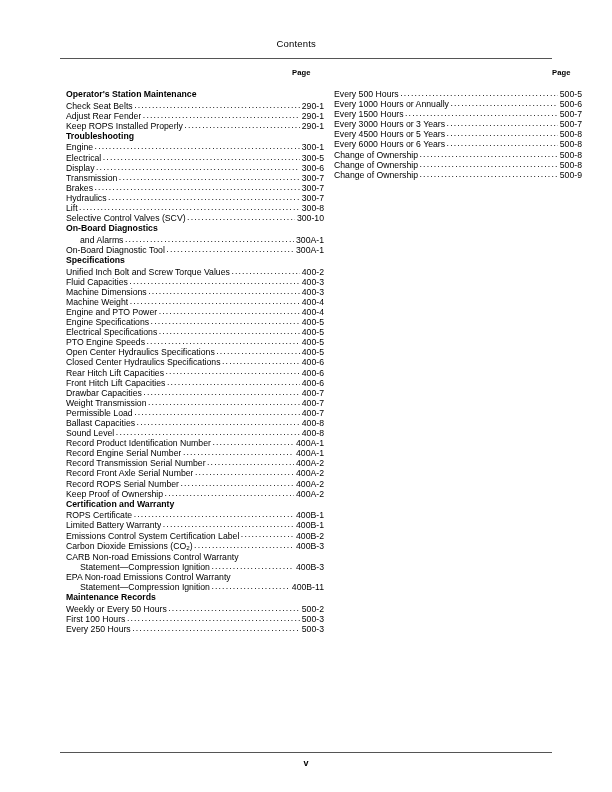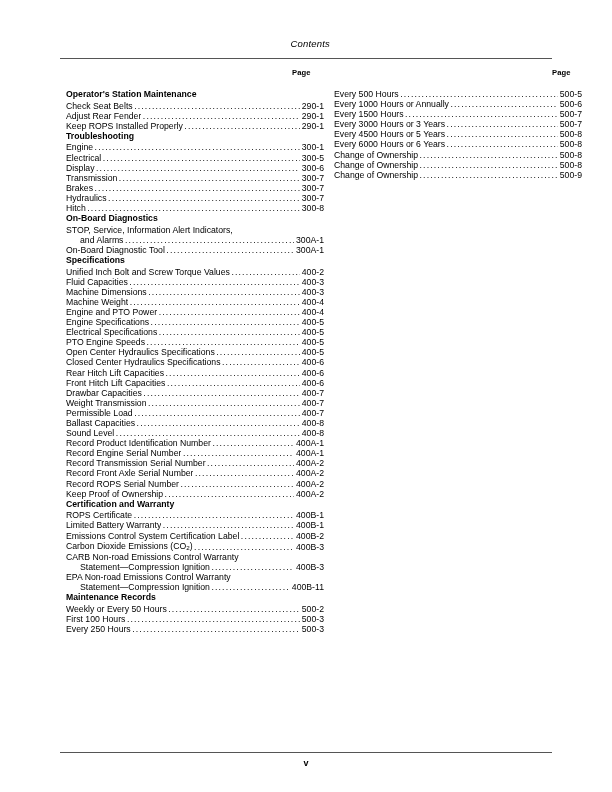--- a/index.html
+++ b/index.html
@@ -21,23 +21,22 @@
   
   .page-header {
     position: absolute;
     left: 60px;
     top: 38px;
     width: 492px;
     height: 20px;
   }
   .header-title {
     position: absolute;
-    right: 0;
+    right: 14px;
     top: 0;
-    font-style: italic;
     font-size: 9.5px;
     letter-spacing: 0.2px;
     white-space: nowrap;
     transform: translateX(-222px);
   }
   .header-rule {
     position: absolute;
     left: 60px;
     top: 58px;
     width: 492px;
@@ -70,21 +69,21 @@
     font-weight: bold;
     font-size: 8.7px;
     line-height: 11.6px;
     white-space: nowrap;
   }
   .column > .section:first-child > .section-title { margin-top: 0; }
 
   
   .entry {
     display: flex;
-    align-items: flex-end;
+    align-items: center;
     width: 100%;
     white-space: nowrap;
   }
   .entry-title {
     flex: 0 1 auto;
     overflow: hidden;
   }
   .entry-dots {
     flex: 1 1 auto;
     min-width: 4px;
@@ -194,30 +193,32 @@
         <span class="entry-title">Brakes</span>
         <span class="entry-dots"></span>
         <span class="entry-page">300-7</span>
       </div>
       <div class="entry">
         <span class="entry-title">Hydraulics</span>
         <span class="entry-dots"></span>
         <span class="entry-page">300-7</span>
       </div>
       <div class="entry">
-        <span class="entry-title">Hitch</span>
+        <span class="entry-title">Lift</span>
         <span class="entry-dots"></span>
         <span class="entry-page">300-8</span>
       </div>
+      <div class="entry">
+        <span class="entry-title">Selective Control Valves (SCV)</span>
+        <span class="entry-dots"></span>
+        <span class="entry-page">300-10</span>
+      </div>
     </div>
     <div class="section">
       <div class="section-title">On-Board Diagnostics</div>
-      <div class="entry nodots">
-        <span class="entry-title">STOP, Service, Information Alert Indicators,</span>
-      </div>
       <div class="entry wrapped">
         <span class="entry-title">and Alarms</span>
         <span class="entry-dots"></span>
         <span class="entry-page">300A-1</span>
       </div>
       <div class="entry">
         <span class="entry-title">On-Board Diagnostic Tool</span>
         <span class="entry-dots"></span>
         <span class="entry-page">300A-1</span>
       </div>

